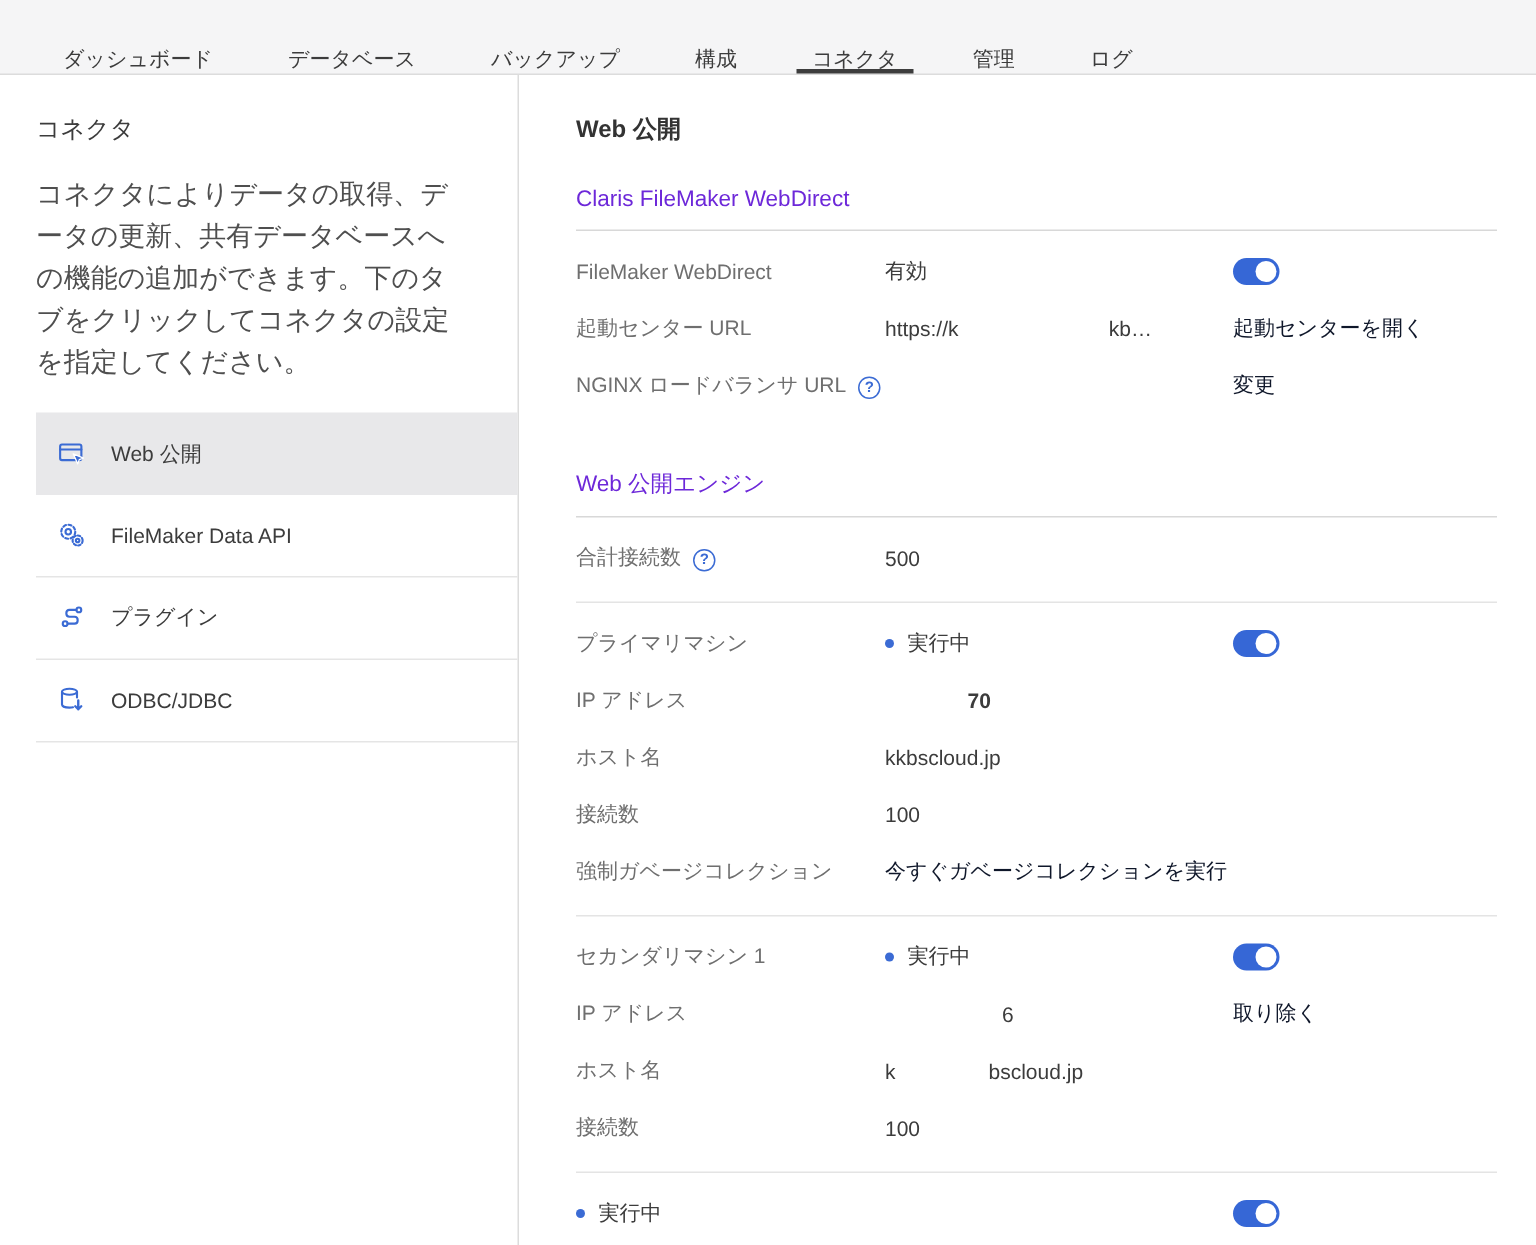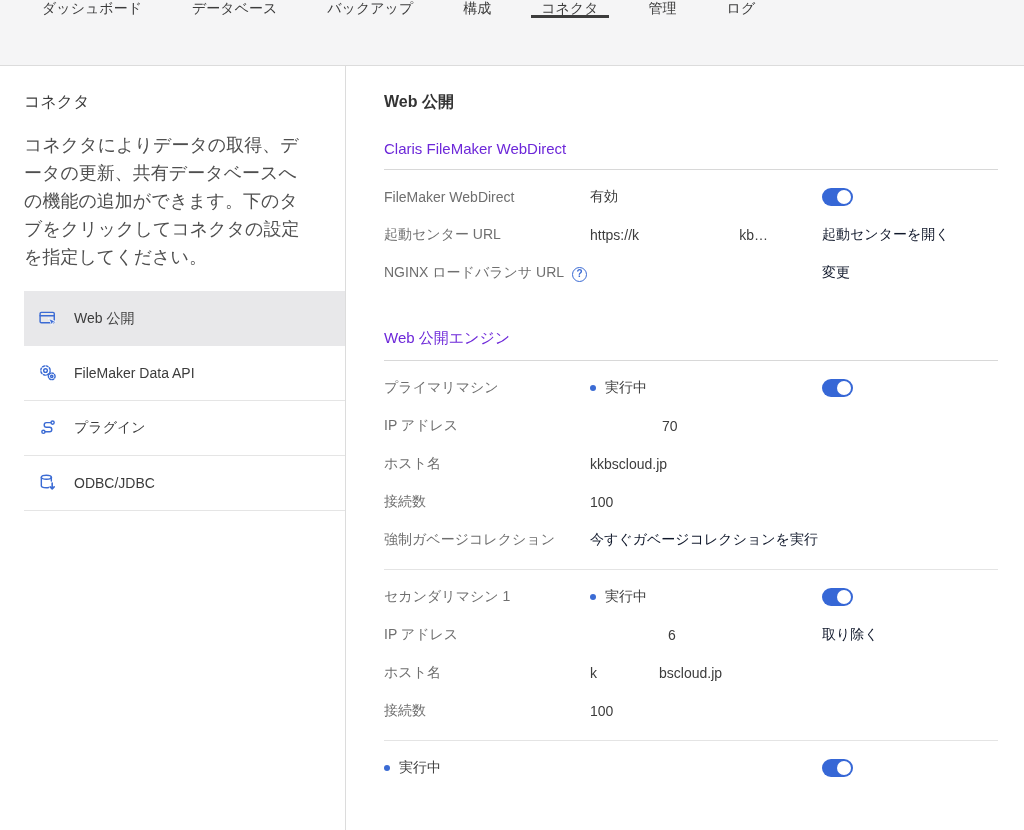--- a/index.html
+++ b/index.html
@@ -1,21 +1,21 @@
 <!DOCTYPE html>
 <html><head>
 <meta charset="utf-8">
 <style>
   * { margin:0; padding:0; box-sizing:border-box; }
   html,body { width:1024px; height:830px; overflow:hidden; background:#fff;
     font-family:"Liberation Sans","DejaVu Sans",sans-serif; color:#3c3c3c; }
 
   
-  .topnav { height:66px; background:#f5f5f6; border-bottom:1px solid #dcdcdc;
-    display:flex; align-items:flex-start; padding-left:42px; gap:50px; }
+  .topnav { height:50px; background:#f5f5f6; border-bottom:1px solid #dcdcdc;
+    display:flex; align-items:flex-end; padding-left:42px; gap:50px; }
   .tab { display:flex; align-items:center; font-size:14px; color:#3c3c3c;
     position:relative; cursor:pointer; white-space:nowrap; }
   .tab.active::after { content:""; position:absolute; left:-10px; right:-10px;
     bottom:0; height:3px; background:#3d3d3d; }
 
   .layout { display:flex; height:780px; }
 
   
   .sidebar { width:346px; border-right:1px solid #dcdcdc; padding-top:26px; flex:none; }
   .sidebar-title { font-size:16px; font-weight:400; color:#3c3c3c; padding:0 24px; }
@@ -39,21 +39,21 @@
     padding-bottom:12px; border-bottom:1px solid #d8d8d8; }
   .group { padding:8px 0 10px; }
   .group.bordered { border-bottom:1px solid #e4e4e4; }
   .row { height:38px; display:flex; align-items:center; font-size:14px; }
   .c-label { width:206px; flex:none; color:#6f6f6f; }
   .c-value { flex:1; color:#3c3c3c; display:flex; align-items:center; }
   .c-right { width:176px; flex:none; display:flex; align-items:center; }
   .link { color:#0f172a; cursor:pointer; text-decoration:none; font-size:14px; }
 
   .url-pair { display:flex; width:178px; justify-content:space-between; }
-  .ip-primary { margin-left:72px; }
+  .ip-primary { margin-left:55px;font-weight:bold; }
   .ip-secondary { margin-left:78px; }
   .host-end-primary { }
   .host-end-secondary { margin-left:62px; }
 
   .status-dot { width:6px; height:6px; border-radius:50%; background:#3b6bd4;
     margin-right:9px; flex:none; }
 
   .toggle { width:31px; height:18px; border-radius:9px; background:#3667d6;
     position:relative; cursor:pointer; flex:none; }
   .toggle .knob { position:absolute; top:2px; right:2px; width:14px; height:14px;
@@ -174,20 +174,31 @@
         </div>
         <div class="c-value"></div>
         <div class="c-right">
           <a class="link">変更</a>
         </div>
       </div>
     </div>
 
     <div class="section-head spacer-engine">Web 公開エンジン</div>
 
+    <div class="group bordered">
+      <div class="row">
+        <div class="c-label">
+          <span>合計接続数</span><span class="help-icon">?</span>
+        </div>
+        <div class="c-value">
+            <span>500</span>
+          </div>
+        <div class="c-right"></div>
+      </div>
+    </div>
 
     <div class="group bordered">
       <div class="row">
         <div class="c-label">プライマリマシン</div>
         <div class="c-value">
           <span class="status-dot"></span>
           <span>実行中</span>
         </div>
         <div class="c-right">
           <div class="toggle">

